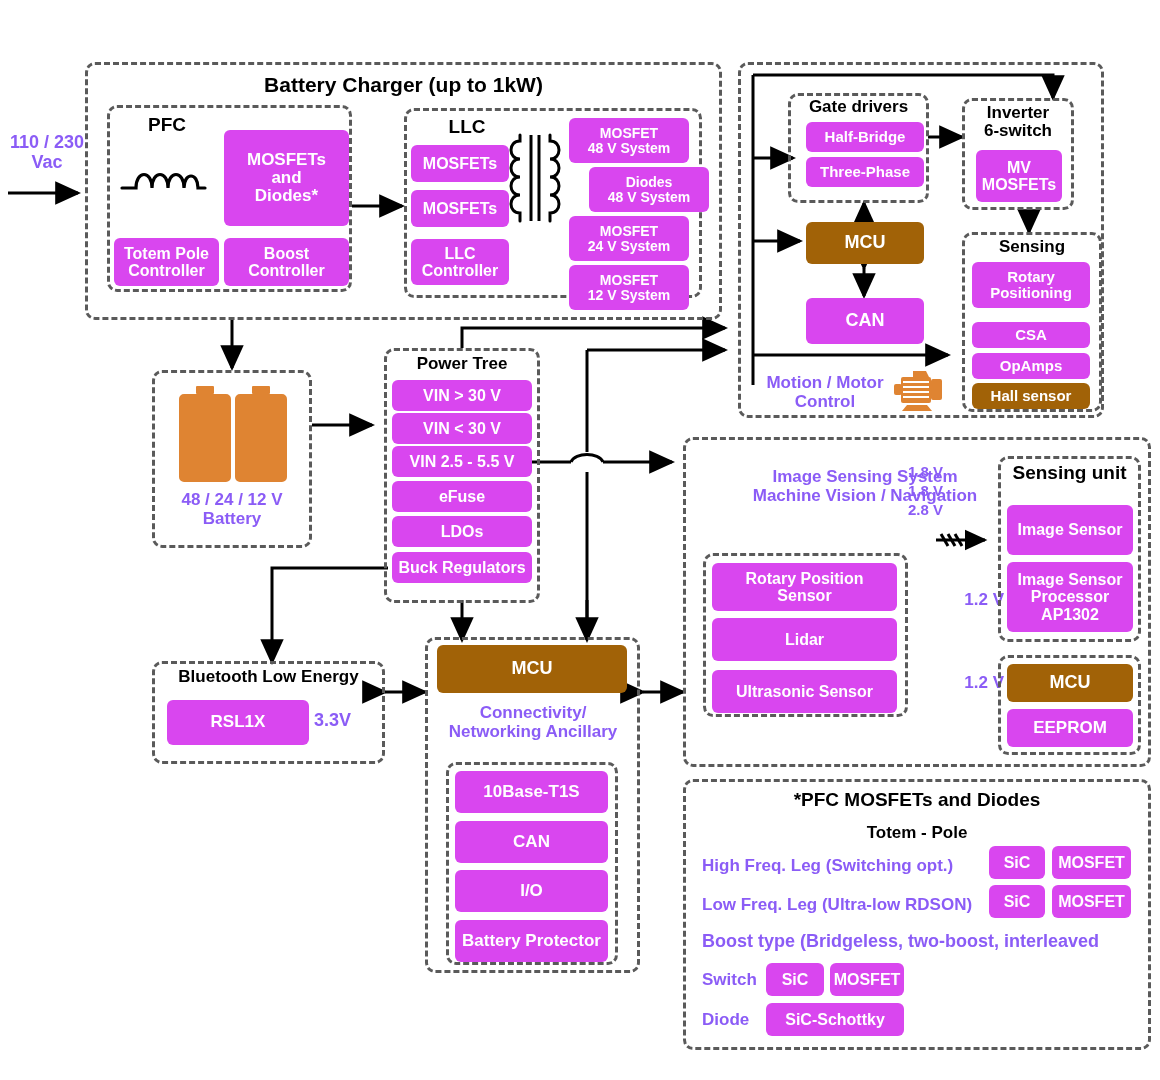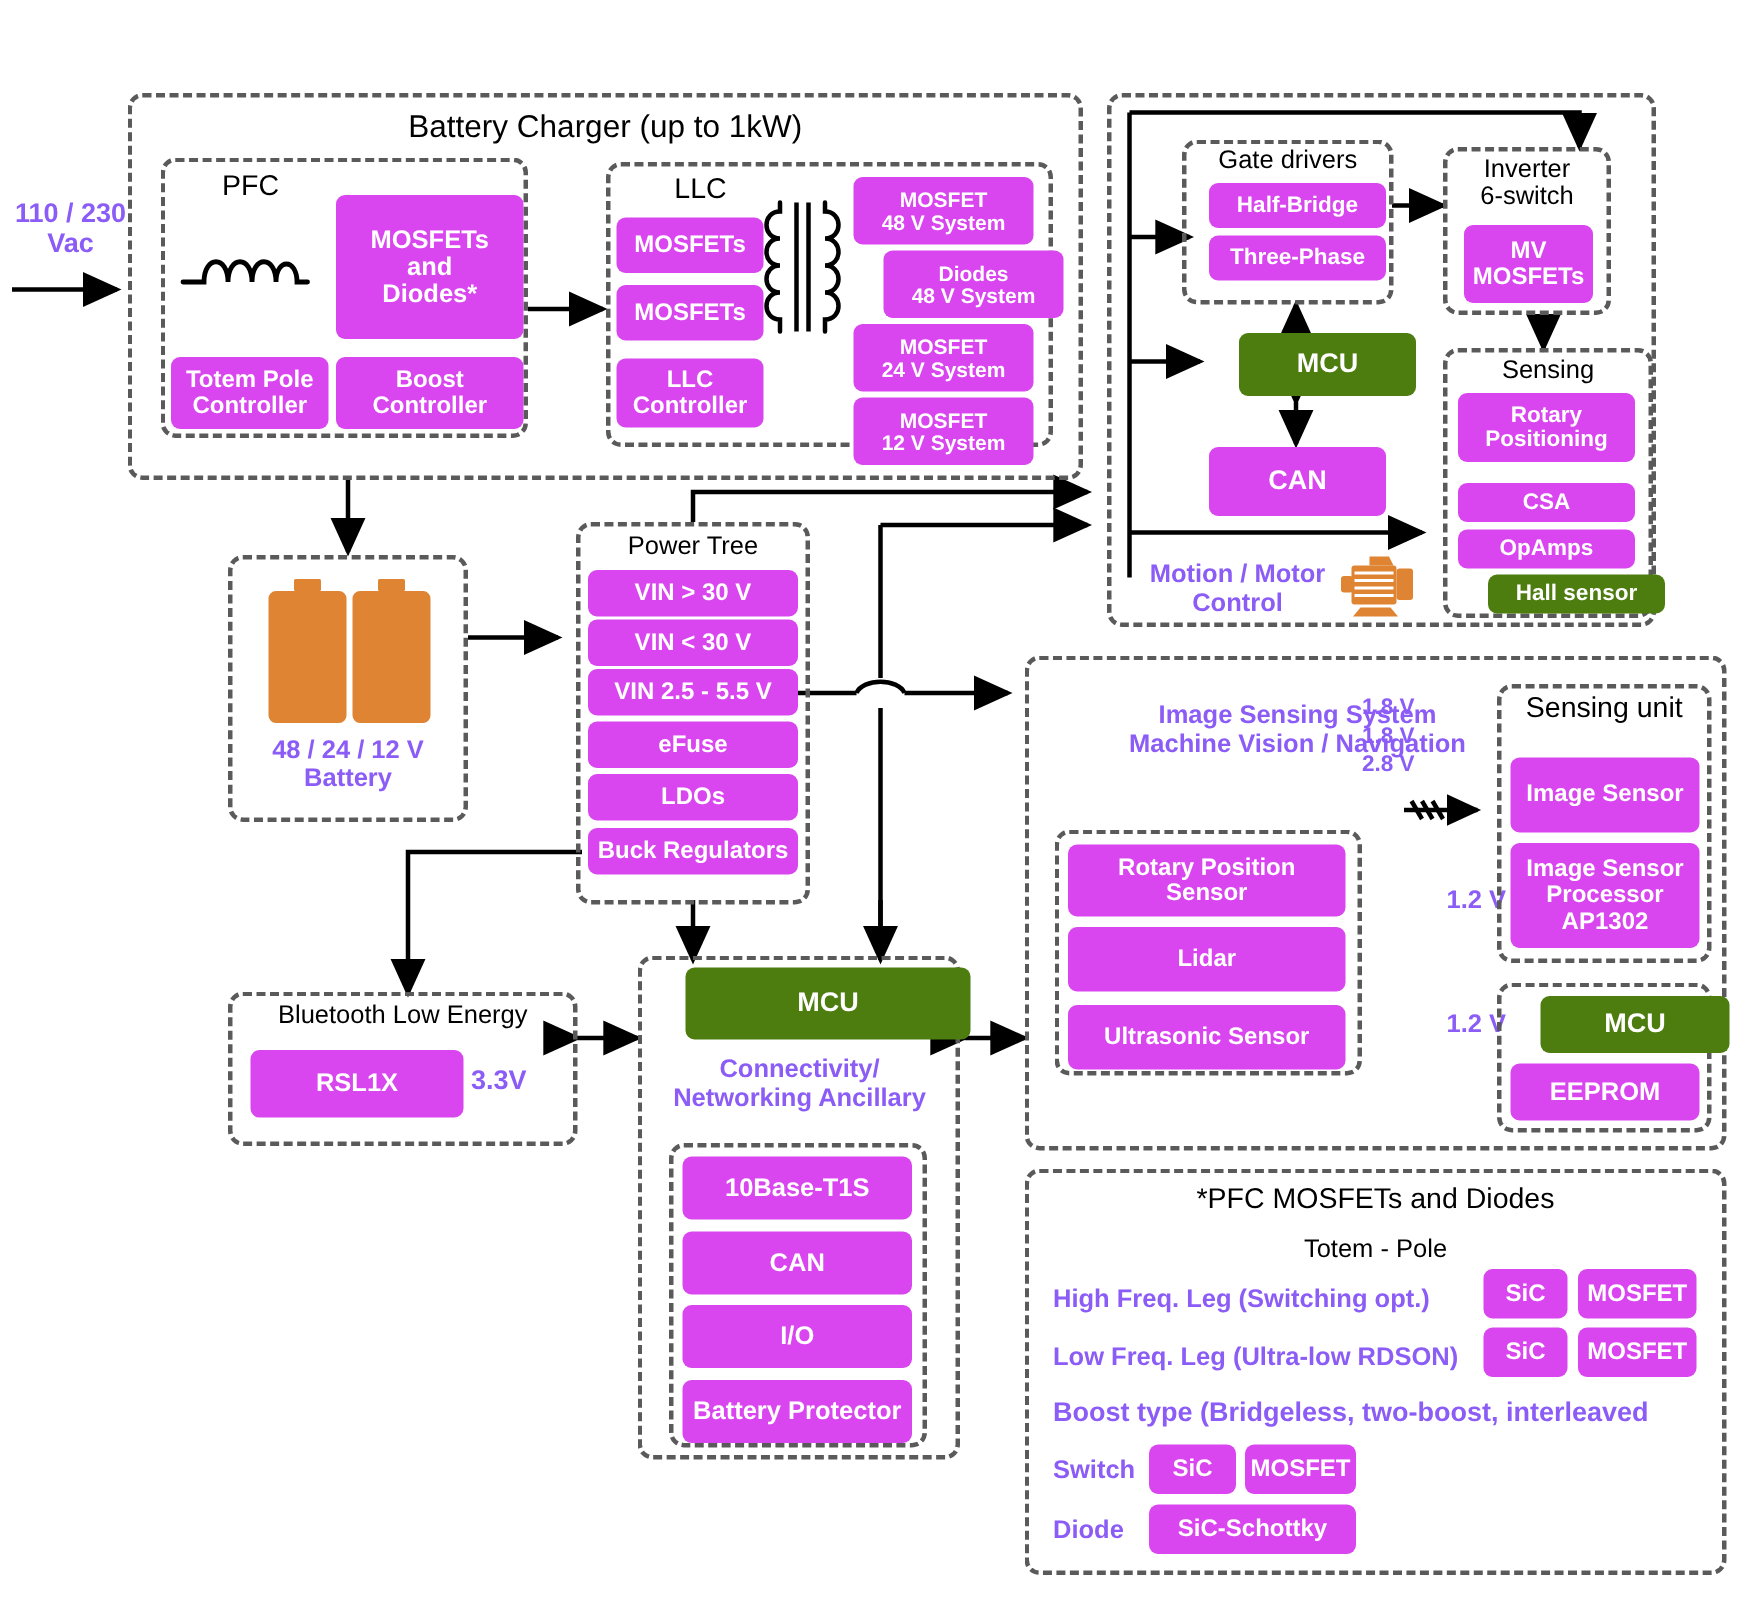--- a/index.html
+++ b/index.html
@@ -18,21 +18,21 @@
   
   .abs { position: absolute; box-sizing: border-box; }
 
   .group {
     border: 3px dashed #5a5a5a;
     border-radius: 10px;
     background: transparent;
   }
   .grp-title {
     position: absolute;
-    font-weight: normal;
+    font-weight: bold;
     color: #000;
     text-align: center;
     line-height: 1.08;
     white-space: pre-line;
   }
 
   .chip {
     position: absolute;
     background: #d946ef;
     color: #ffffff;
@@ -40,21 +40,21 @@
     font-weight: bold;
     display: flex;
     align-items: center;
     justify-content: center;
     text-align: center;
     line-height: 1.07;
     white-space: pre-line;
     box-sizing: border-box;
     padding: 0 4px;
   }
-  .chip.gray { background: #4d7c0f; margin-left: 20px; }
+  .chip.gray { background: #a16207; }
 
   .plain {
     position: absolute;
     font-weight: bold;
     color: #8b5cf6;
     line-height: 1.1;
     white-space: pre-line;
   }
 
   svg.wires {

